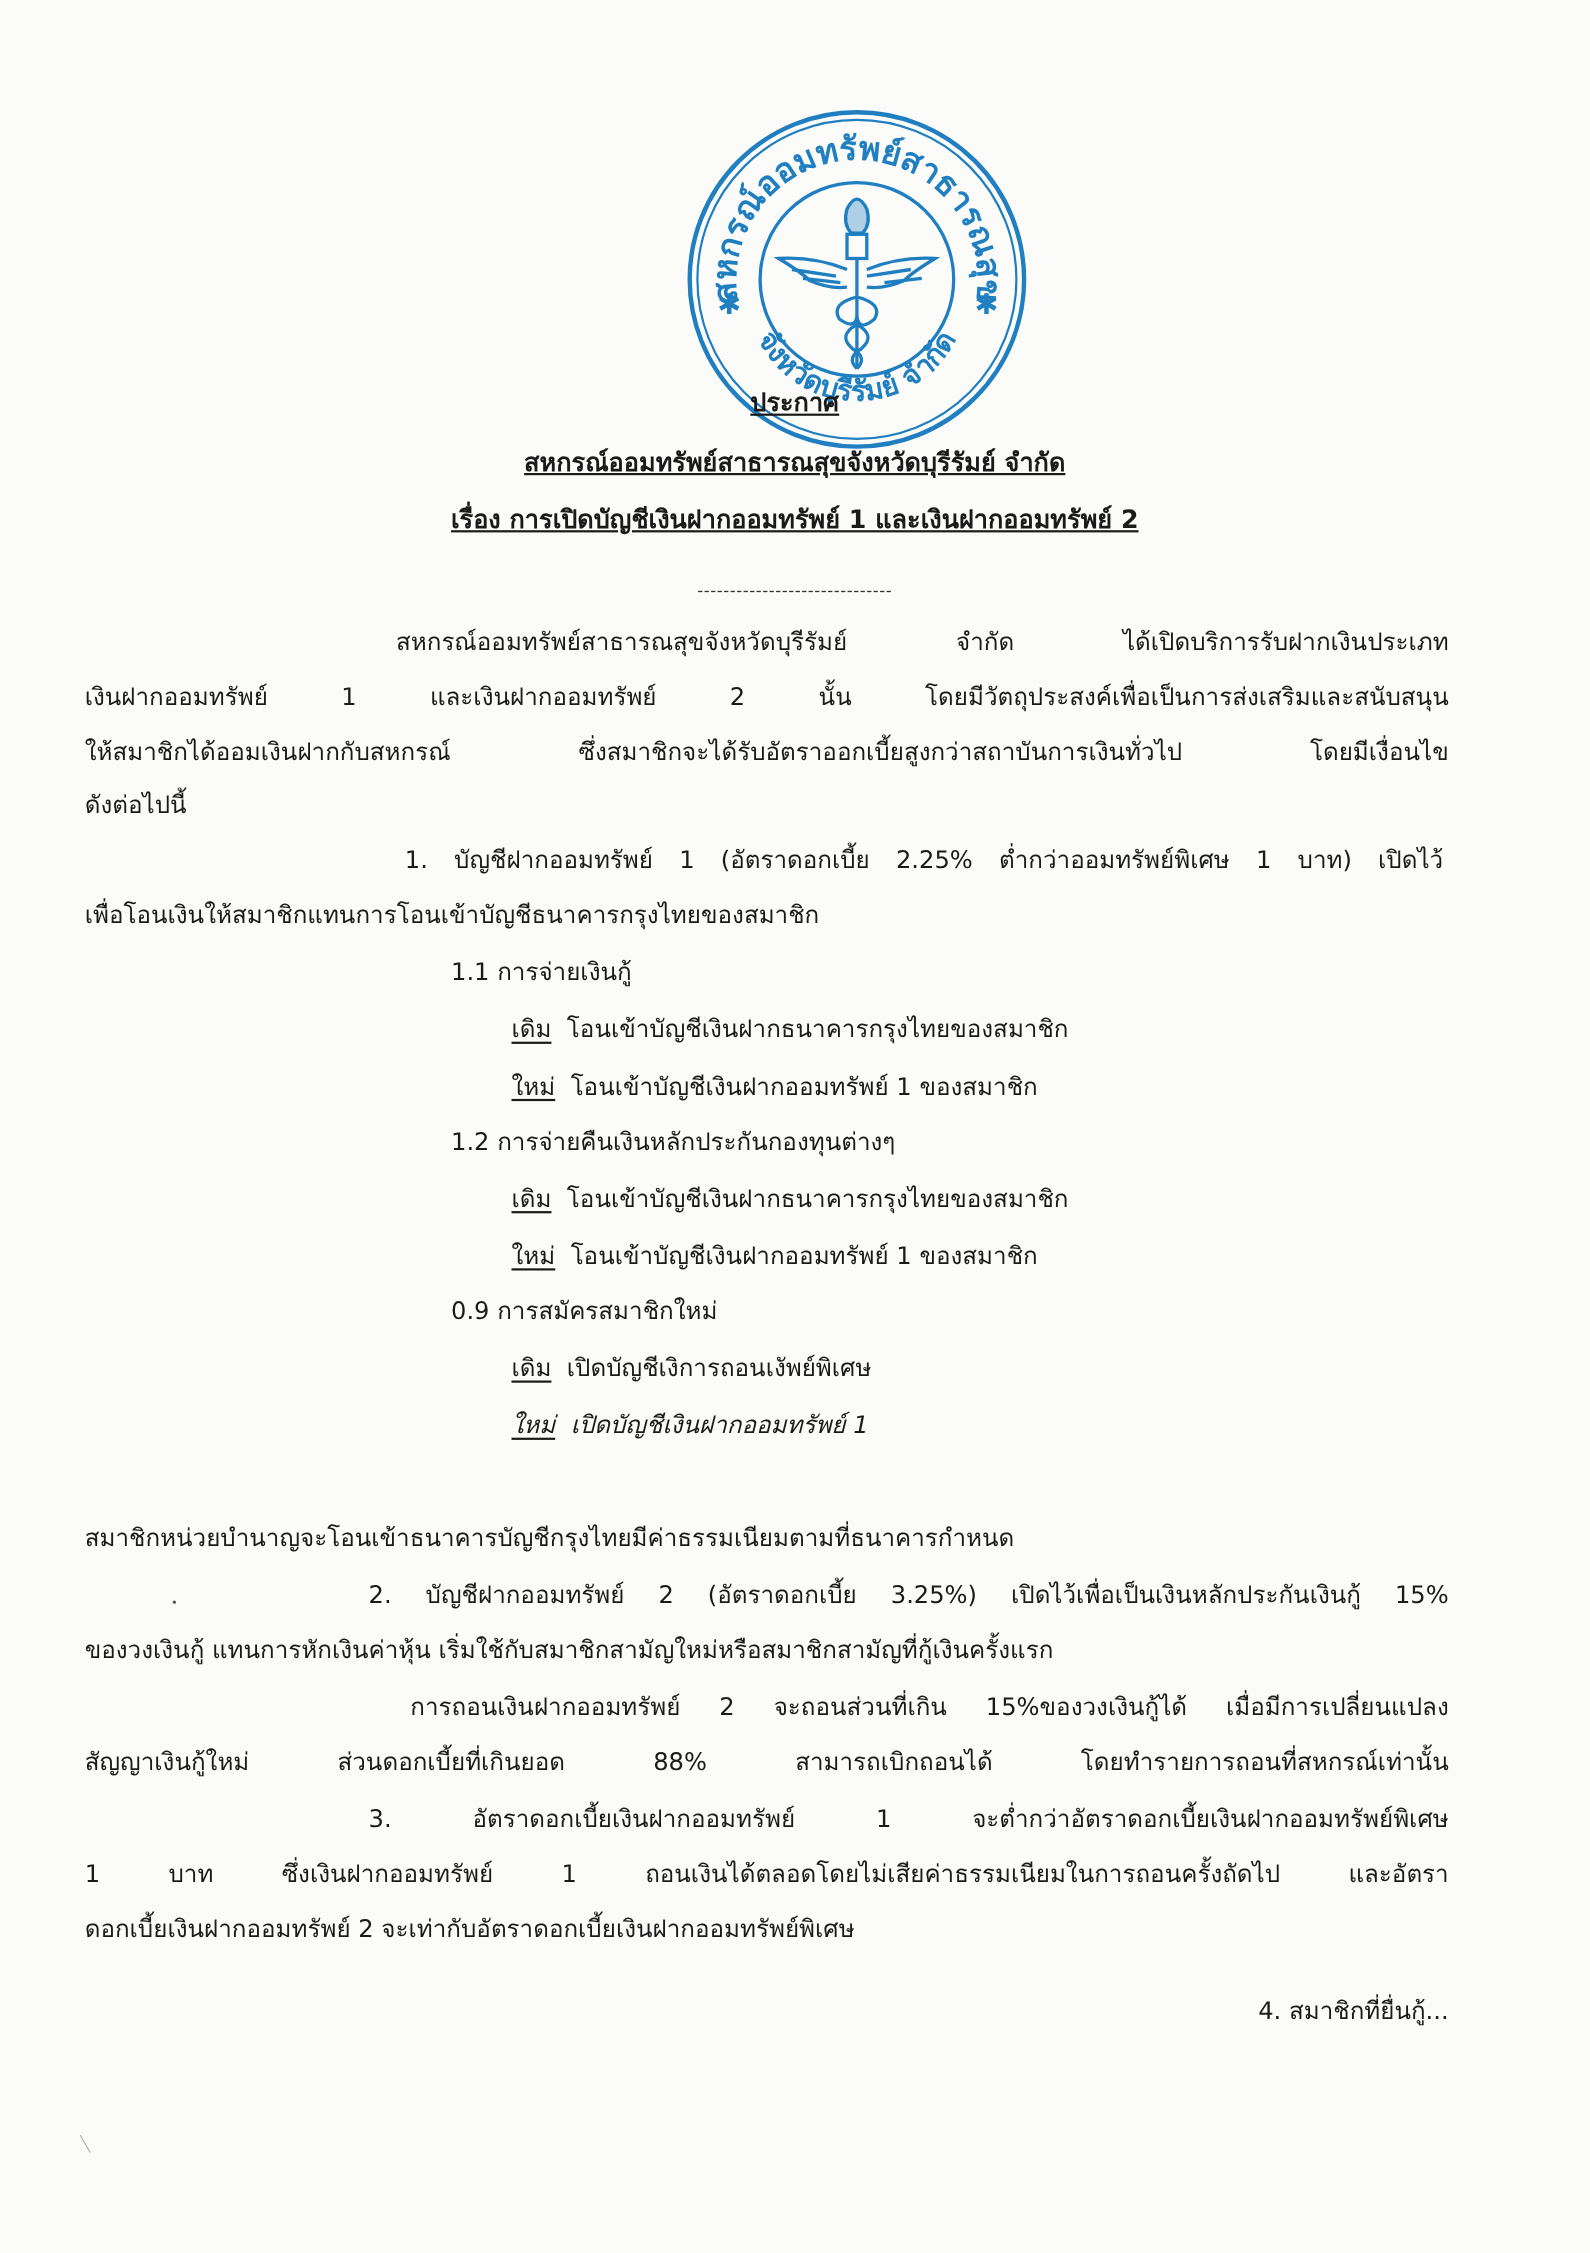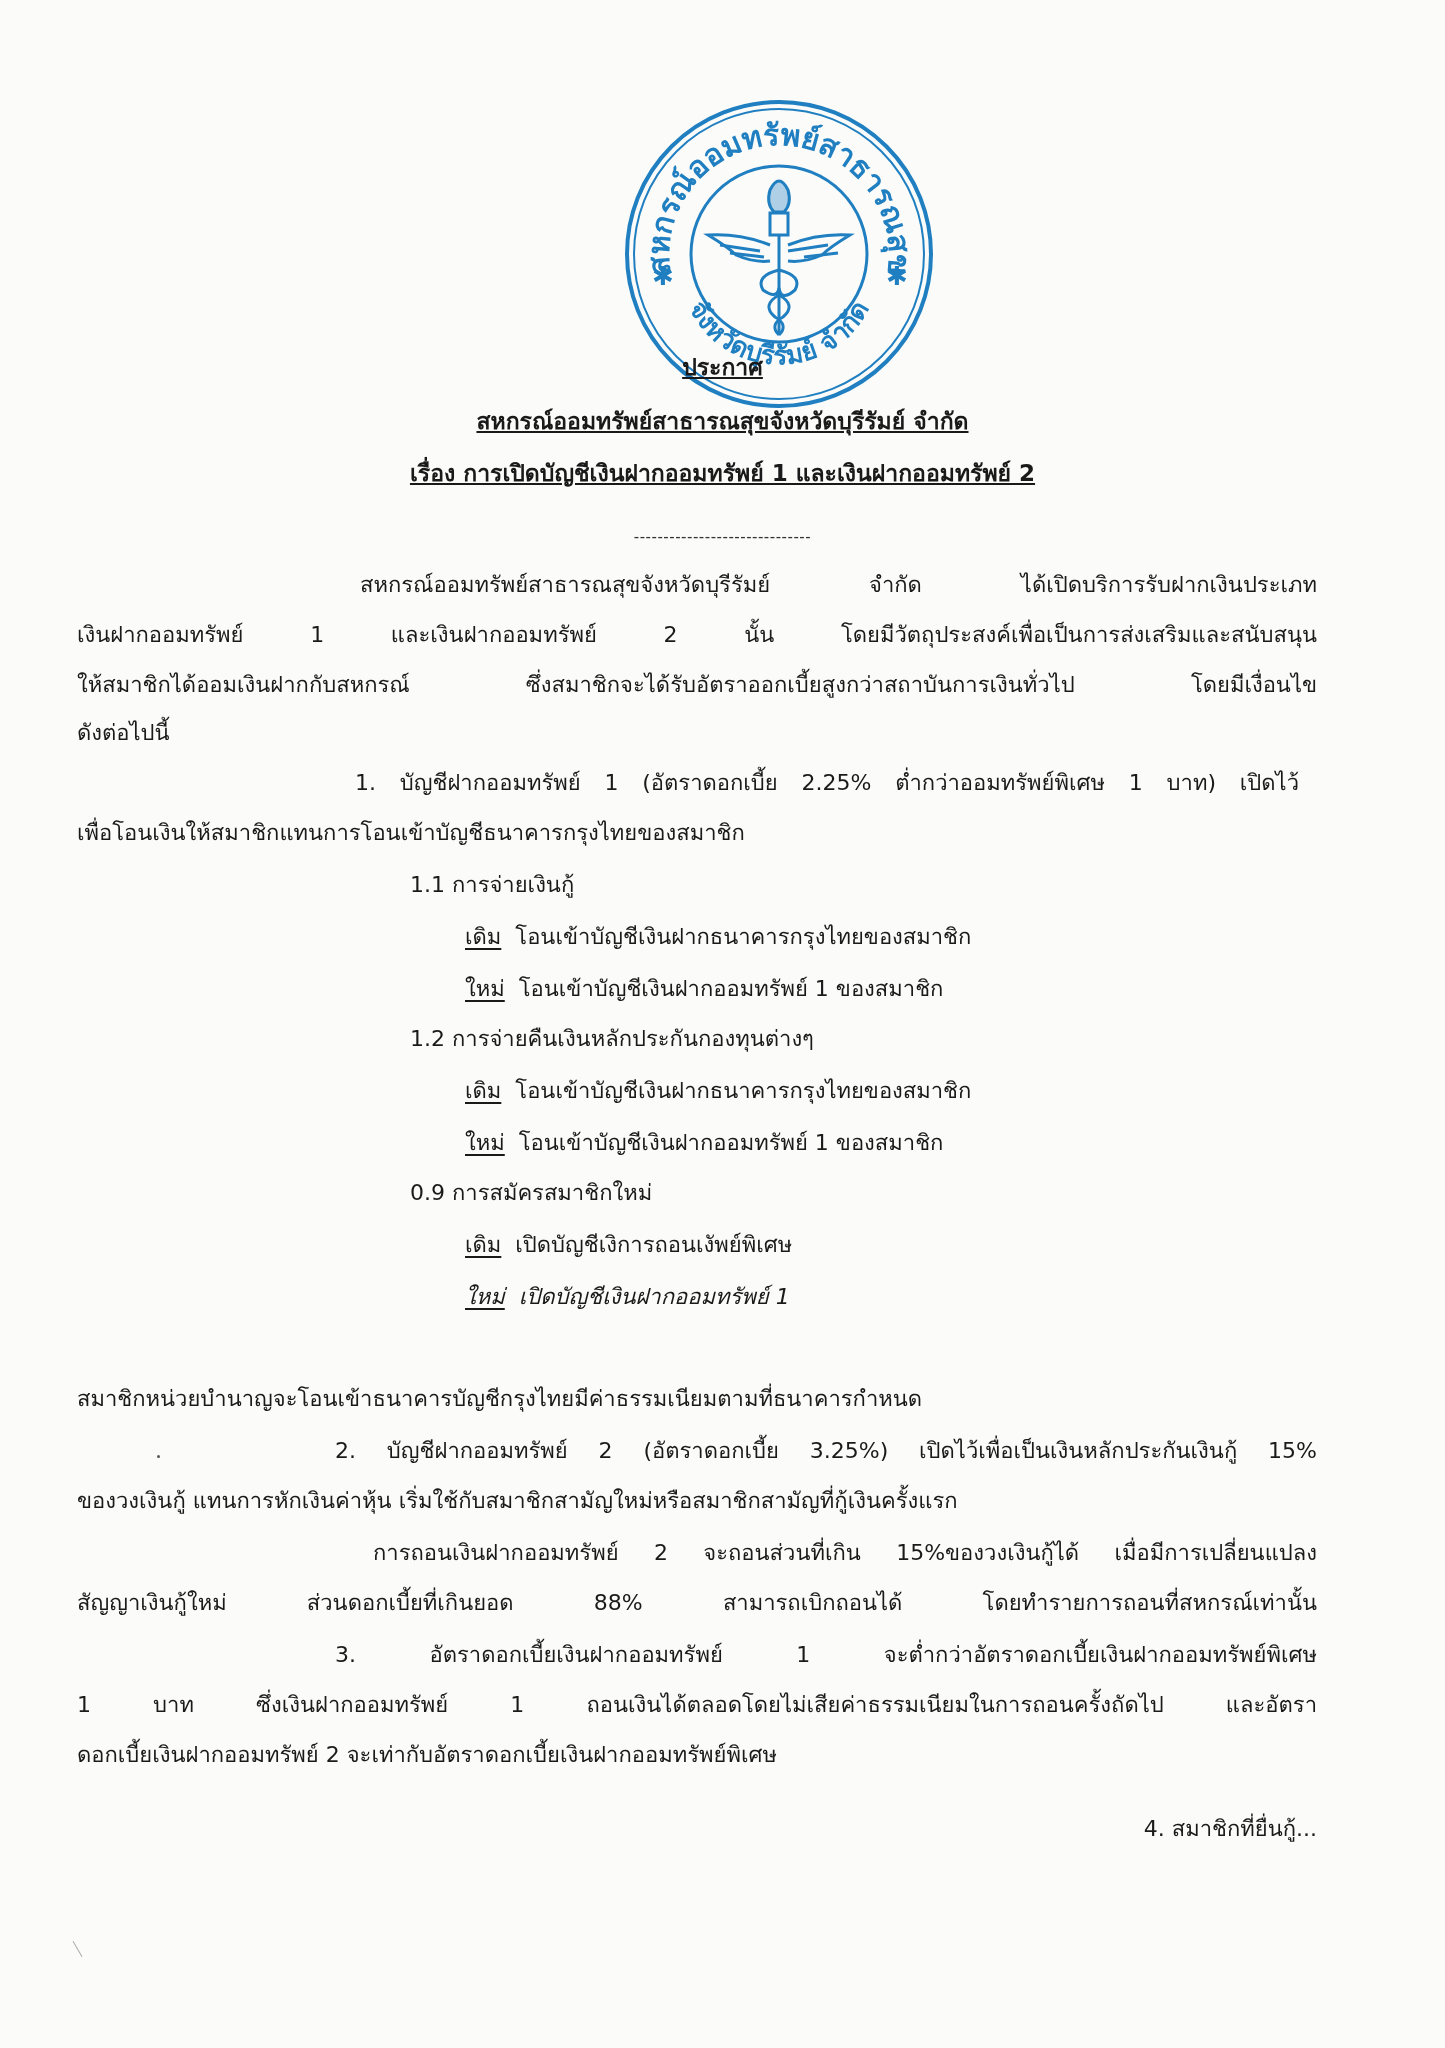--- a/index.html
+++ b/index.html
@@ -70,21 +70,21 @@
   <div class="header h1">ประกาศ</div>
   <div class="header h2">สหกรณ์ออมทรัพย์สาธารณสุขจังหวัดบุรีรัมย์  จำกัด</div>
   <div class="header h3">เรื่อง  การเปิดบัญชีเงินฝากออมทรัพย์ 1 และเงินฝากออมทรัพย์ 2</div>
   <div class="divider">------------------------------</div>
 
   <div class="line" style="top:574px; left:360px; width:957px; text-align:justify; text-align-last:justify;">สหกรณ์ออมทรัพย์สาธารณสุขจังหวัดบุรีรัมย์  จำกัด  ได้เปิดบริการรับฝากเงินประเภท</div>
   <div class="line justify" style="top:624px;">เงินฝากออมทรัพย์ 1 และเงินฝากออมทรัพย์ 2 นั้น โดยมีวัตถุประสงค์เพื่อเป็นการส่งเสริมและสนับสนุน</div>
   <div class="line justify" style="top:674px;">ให้สมาชิกได้ออมเงินฝากกับสหกรณ์ ซึ่งสมาชิกจะได้รับอัตราออกเบี้ยสูงกว่าสถาบันการเงินทั่วไป โดยมีเงื่อนไข</div>
   <div class="line" style="top:722px; left:77px;">ดังต่อไปนี้</div>
 
-  <div class="line" style="top:772px; left:355px; width:944px; text-align:justify; text-align-last:justify;">1.  บัญชีฝากออมทรัพย์ 1 (อัตราดอกเบี้ย 2.25% ต่ำกว่าออมทรัพย์พิเศษ 1 บาท) เปิดไว้</div>
+  <div class="line" style="top:772px; left:368px; width:944px; text-align:justify; text-align-last:justify;">1.  บัญชีฝากออมทรัพย์ 1 (อัตราดอกเบี้ย 2.25% ต่ำกว่าออมทรัพย์พิเศษ 1 บาท) เปิดไว้</div>
   <div class="line" style="top:822px; left:77px;">เพื่อโอนเงินให้สมาชิกแทนการโอนเข้าบัญชีธนาคารกรุงไทยของสมาชิก</div>
 
   <div class="line" style="top:874px; left:410px;">1.1  การจ่ายเงินกู้</div>
   <div class="line" style="top:926px; left:465px;">
     <span class="u">เดิม</span>&nbsp;&nbsp;<span>โอนเข้าบัญชีเงินฝากธนาคารกรุงไทยของสมาชิก</span>
   </div>
   <div class="line" style="top:978px; left:465px;">
     <span class="u">ใหม่</span>&nbsp;&nbsp;<span>โอนเข้าบัญชีเงินฝากออมทรัพย์ 1 ของสมาชิก</span>
   </div>
 

